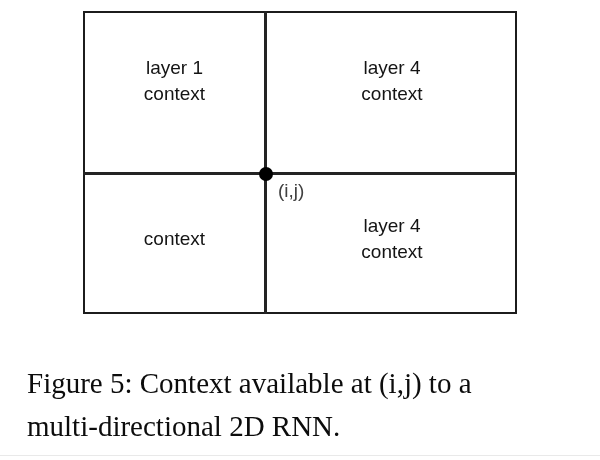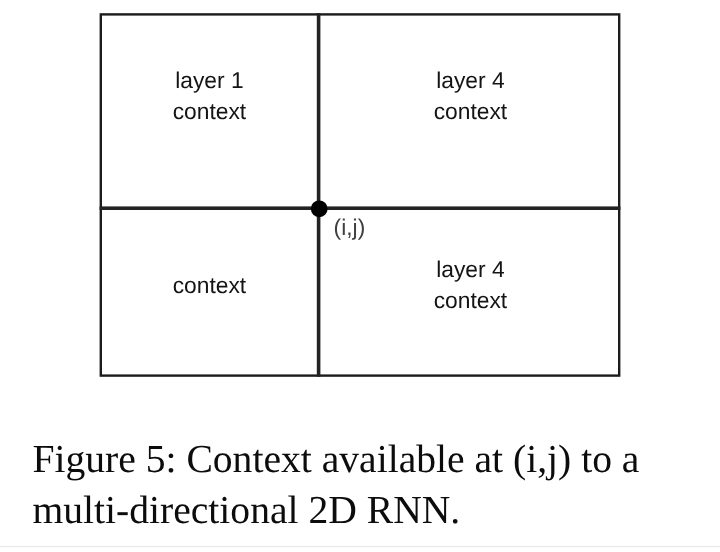--- a/index.html
+++ b/index.html
@@ -104,21 +104,21 @@
     margin-left: 10px;
   }
 
   
   #caption {
     position: absolute;
     left: 27px;
     top: 362px;
     width: 548px;
     font-family: "Liberation Serif", serif;
-    font-size: 33px;
+    font-size: 29px;
     line-height: 43px;
     color: #0c0c0c;
   }
   #caption .cap-line { display: block; white-space: nowrap; }
 
   #bottom-rule {
     position: absolute;
     left: 0;
     top: 455px;
     width: 600px;

